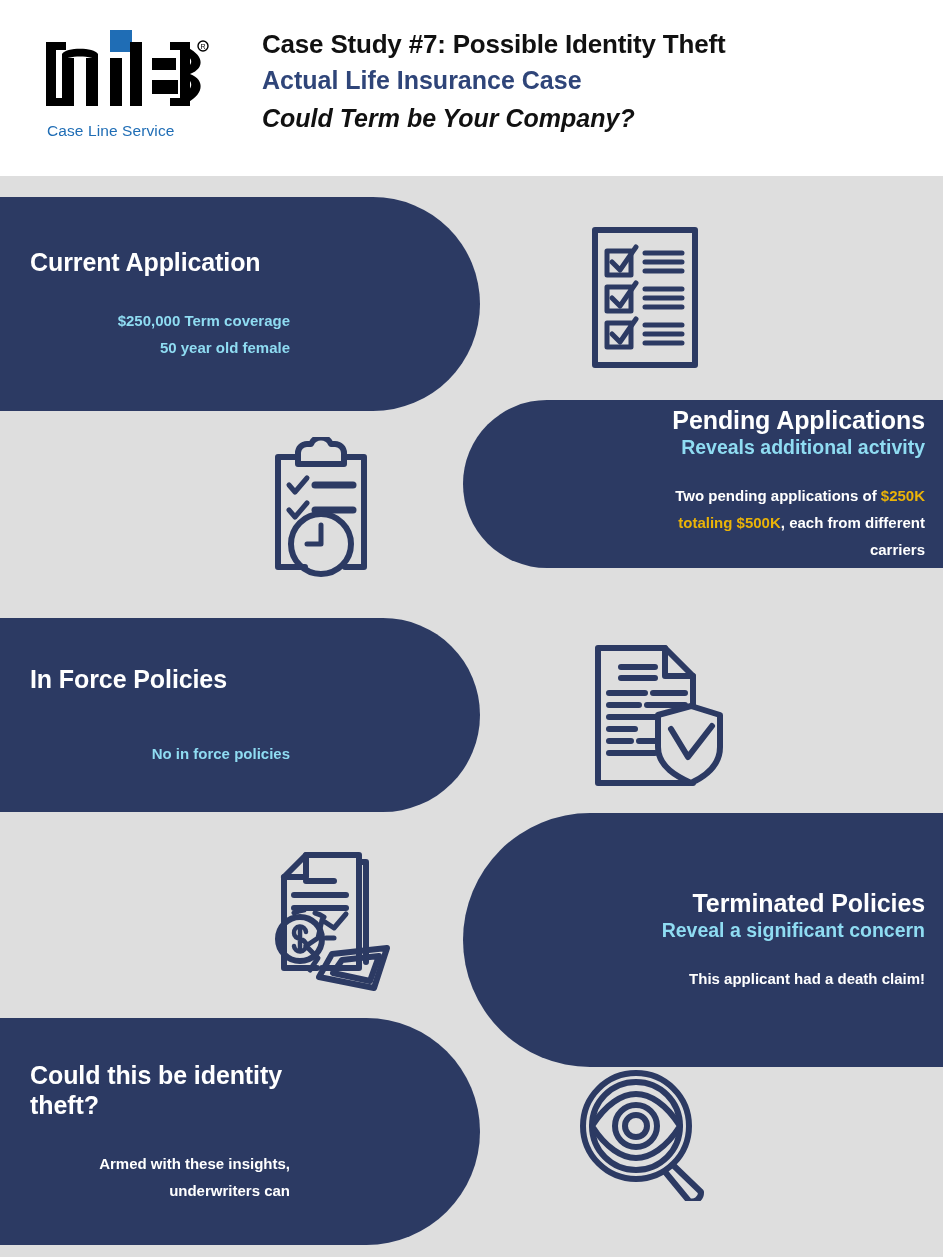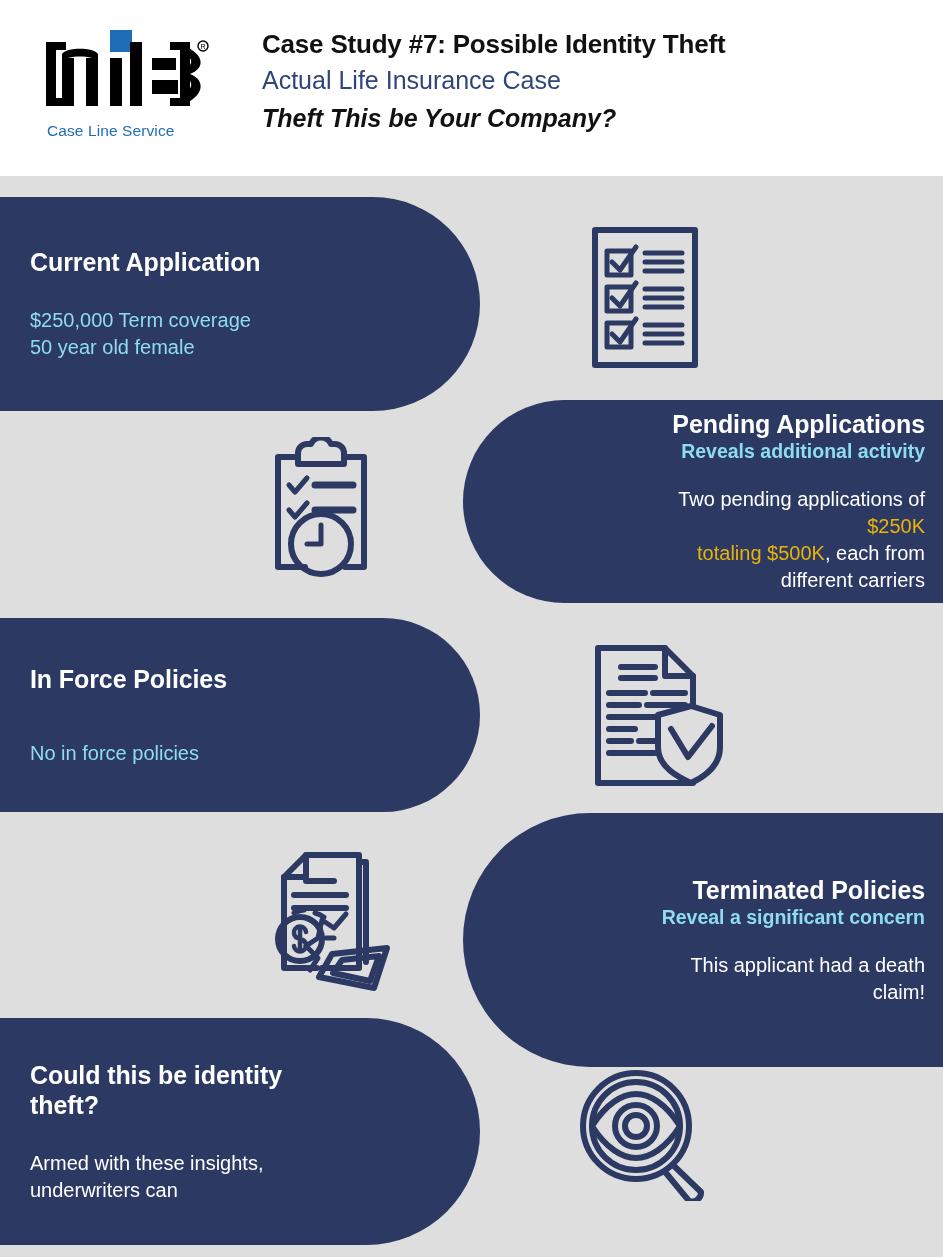--- a/index.html
+++ b/index.html
@@ -58,21 +58,21 @@
   .h-line1 {
     font-size: 26px;
     font-weight: bold;
     color: #111111;
     letter-spacing: -0.2px;
     line-height: 34px;
     white-space: nowrap;
   }
   .h-line2 {
     font-size: 25px;
-    font-weight: 400;
+    font-weight: 700;
     color: #2f4579;
     line-height: 38px;
     white-space: nowrap;
   }
   .h-line3 {
     font-size: 25px;
     font-weight: bold;
     font-style: italic;
     color: #111111;
     line-height: 38px;
@@ -111,24 +111,25 @@
     line-height: 30px;
     letter-spacing: -0.1px;
   }
   .p-sub {
     color: #8fdcf2;
     font-size: 19.5px;
     font-weight: bold;
     line-height: 25px;
   }
   .p-body {
-    font-size: 20px;
-    font-weight: normal;
+    font-size: 15px;
+    font-weight: bold;
     line-height: 27px;
     color: #ffffff;
+    text-align: right;
   }
   .p-body.light { color: #8fdcf2; }
   .accent { color: #eab308; }
   .gap-lg { height: 30px; }
   .gap-sm { height: 22px; }
 
   
   .icon-wrap {
     position: absolute;
     display: block;
@@ -167,21 +168,21 @@
           <circle cx="159" cy="18" r="5" fill="none" stroke="#000000" stroke-width="1.4"></circle>
           <text x="159" y="21" font-family="Liberation Sans, sans-serif" font-size="7" text-anchor="middle" fill="#000000">R</text>
         </svg>
       </div>
       <div class="logo-tagline">Case Line Service</div>
     </div>
 
     <div class="header-text">
       <div class="h-line1">Case Study #7: Possible Identity Theft</div>
       <div class="h-line2">Actual Life Insurance Case</div>
-      <div class="h-line3">Theft This be Your Company?</div>
+      <div class="h-line3">Could Term be Your Company?</div>
     </div>
   </div>
 
   <div class="panel panel-left" style="top:197px; height:214px; width:480px;">
     <div class="p-title">Current Application</div>
     <div class="gap-lg"></div>
     <div class="p-body light">$250,000 Term coverage</div>
     <div class="p-body light">50 year old female</div>
   </div>
 
@@ -193,21 +194,21 @@
       <path d="M55 28 H92 M55 37 H92 M55 46 H92" stroke-width="5"></path>
       <rect x="17" y="62" width="24" height="24" stroke-width="5"></rect>
       <path d="M22 73 L30 81 L46 58" stroke-width="5" fill="none"></path>
       <path d="M55 64 H92 M55 73 H92 M55 82 H92" stroke-width="5"></path>
       <rect x="17" y="98" width="24" height="24" stroke-width="5"></rect>
       <path d="M22 109 L30 117 L46 94" stroke-width="5" fill="none"></path>
       <path d="M55 100 H92 M55 109 H92 M55 118 H92" stroke-width="5"></path>
     </svg>
   </div>
 
-  <div class="panel panel-right" style="top:400px; height:203px; width:480px;">
+  <div class="panel panel-right" style="top:400px; height:168px; width:480px;">
     <div class="p-title">Pending Applications</div>
     <div class="p-sub">Reveals additional activity</div>
     <div class="gap-sm"></div>
     <div class="p-body">
       <span>Two pending applications of </span><span class="accent">$250K</span>
     </div>
     <div class="p-body">
       <span class="accent">totaling $500K</span><span>, each from different carriers</span>
     </div>
   </div>

